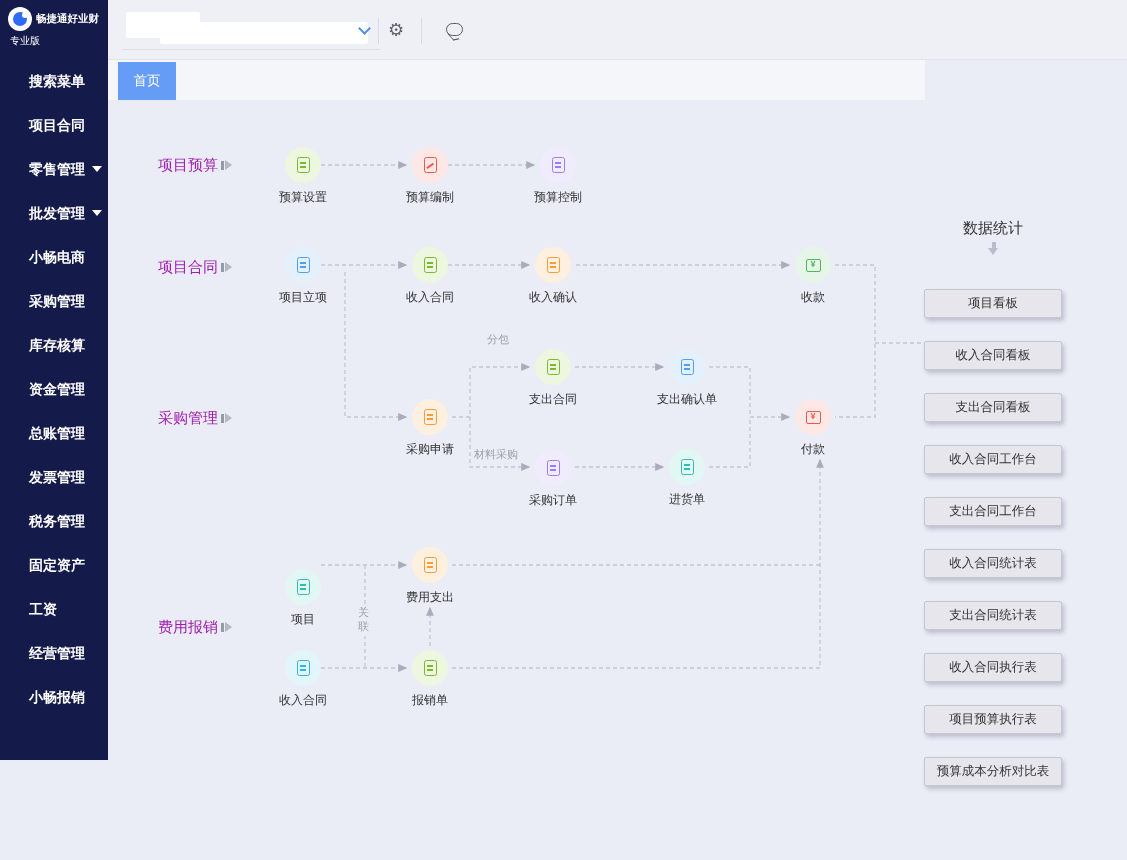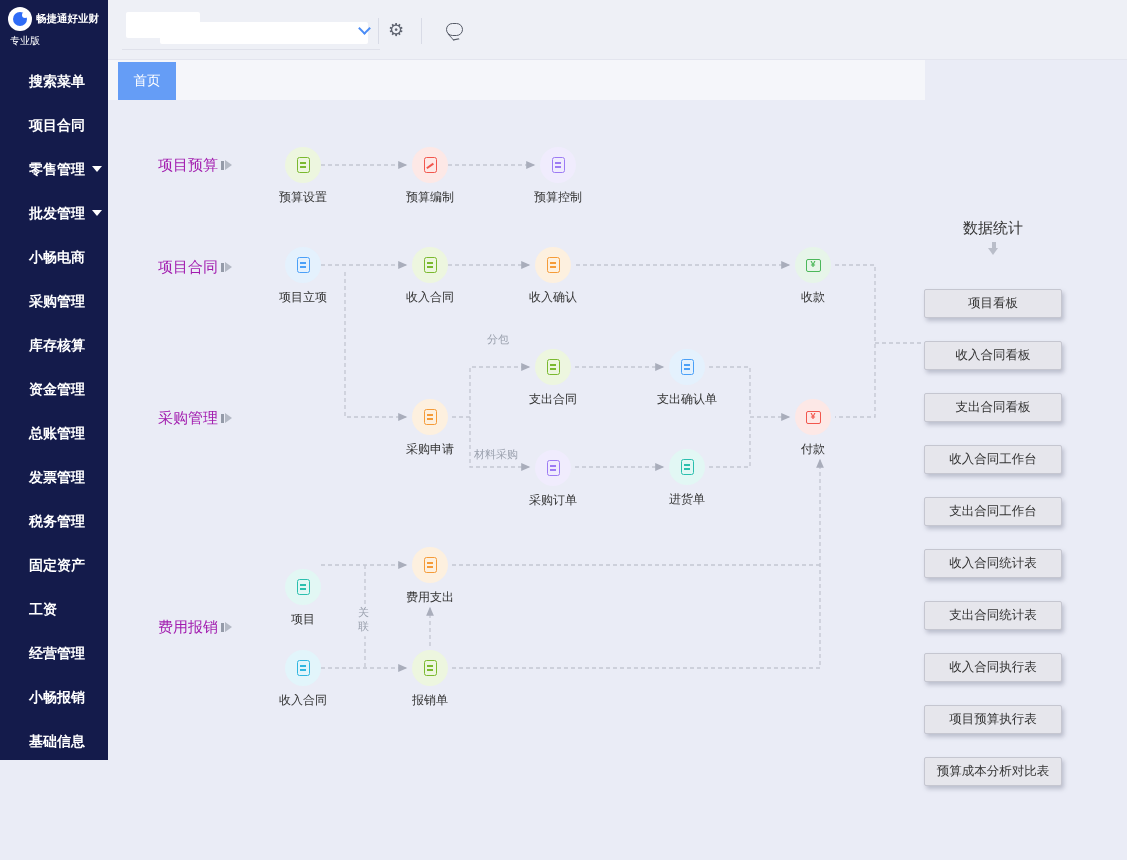--- a/index.html
+++ b/index.html
@@ -114,23 +114,20 @@
           <span>固定资产</span>
         </div>
         <div class="side-item">
           <span>工资</span>
         </div>
         <div class="side-item">
           <span>经营管理</span>
         </div>
         <div class="side-item">
           <span>小畅报销</span>
-        </div>
-        <div class="side-item">
-          <span>基础信息</span>
         </div>
       </nav>
   </aside>
 
   <header class="topbar">
     <div class="acct">
       <span class="redact r1"></span>
       <span class="redact r2"></span>
       <span class="chev"></span>
     </div>

